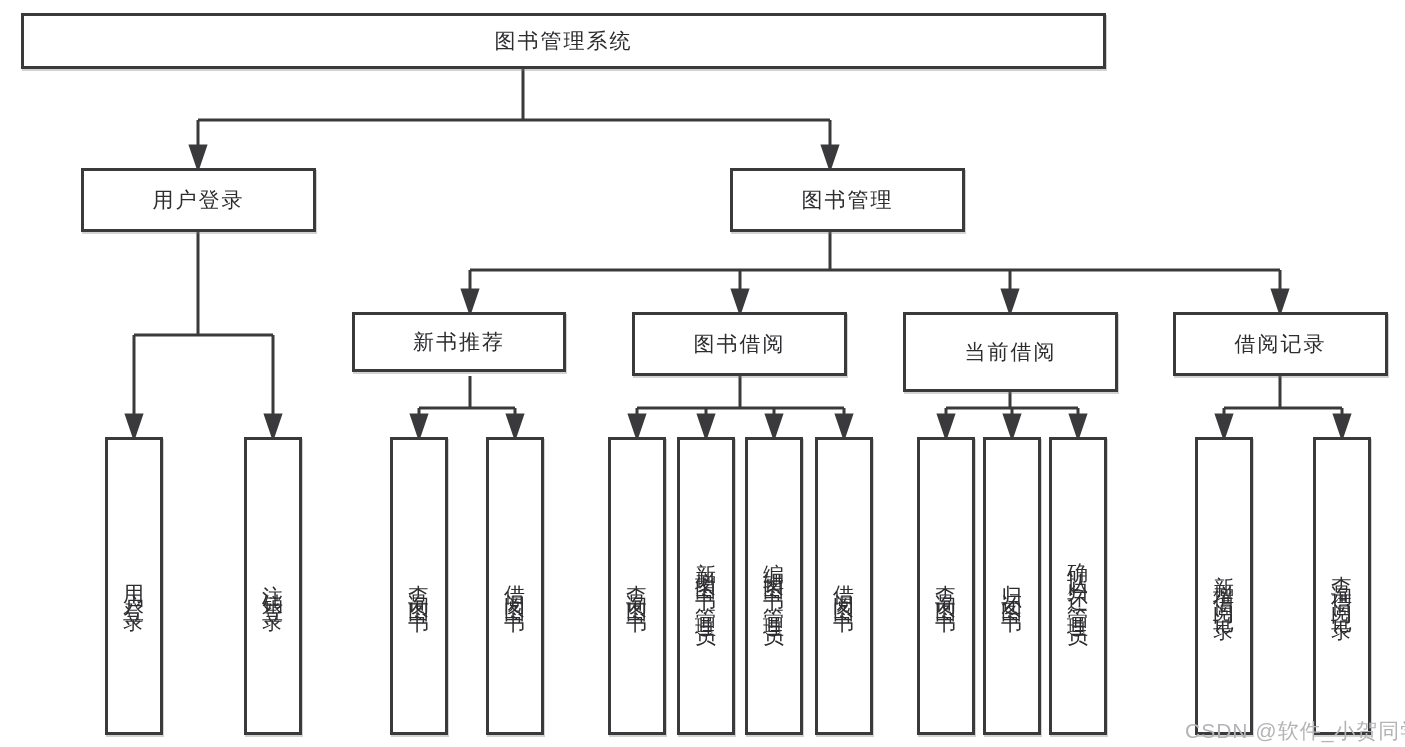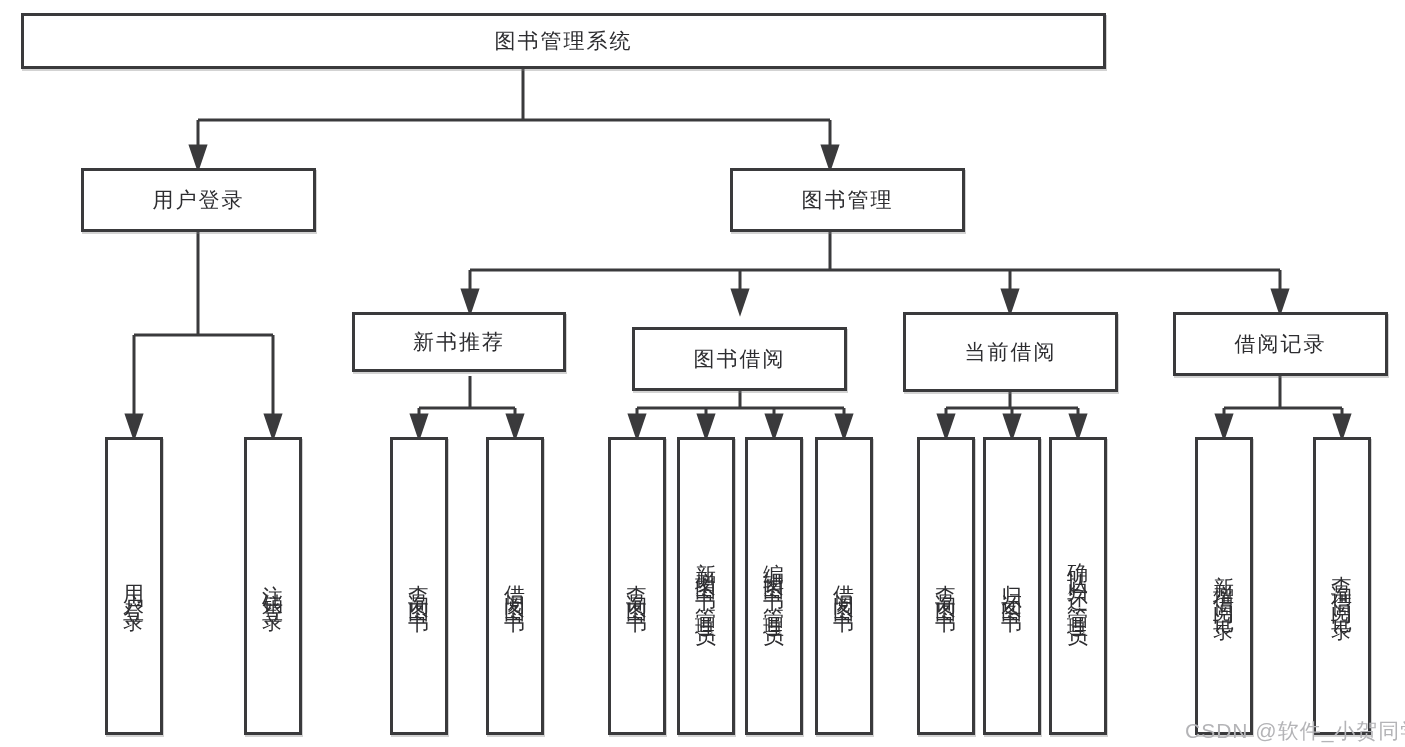--- a/index.html
+++ b/index.html
@@ -30,21 +30,21 @@
     writing-mode:vertical-rl;text-orientation:mixed;
     font-size:21px;line-height:1;letter-spacing:9px;white-space:nowrap;
   }
   
   #n-root   {left:21px;  top:13px;  width:1085px;height:56px;}
   
   #n-l2-0   {left:81px;  top:168px; width:235px; height:64px;}
   #n-l2-1   {left:730px; top:168px; width:235px; height:64px;}
   
   #n-l3-0   {left:352px; top:312px; width:214px; height:60px;text-align:center;}
-  #n-l3-1   {left:632px; top:312px; width:215px; height:64px;margin-top:15px;}
+  #n-l3-1   {left:632px; top:312px; width:215px; height:64px;}
   #n-l3-2   {left:903px; top:312px; width:215px; height:80px;}
   #n-l3-3   {left:1173px;top:312px; width:215px; height:64px;text-align:center;}
   
   .leaf{top:437px;width:58px;height:298px;}
   #lf-0{left:105px;} #lf-1{left:244px;}
   #lf-2{left:390px;} #lf-3{left:486px;}
   #lf-4{left:608px;} #lf-5{left:677px;} #lf-6{left:745px;} #lf-7{left:815px;}
   #lf-8{left:917px;} #lf-9{left:983px;} #lf-10{left:1049px;}
   #lf-11{left:1195px;} #lf-12{left:1313px;}
   #watermark{

